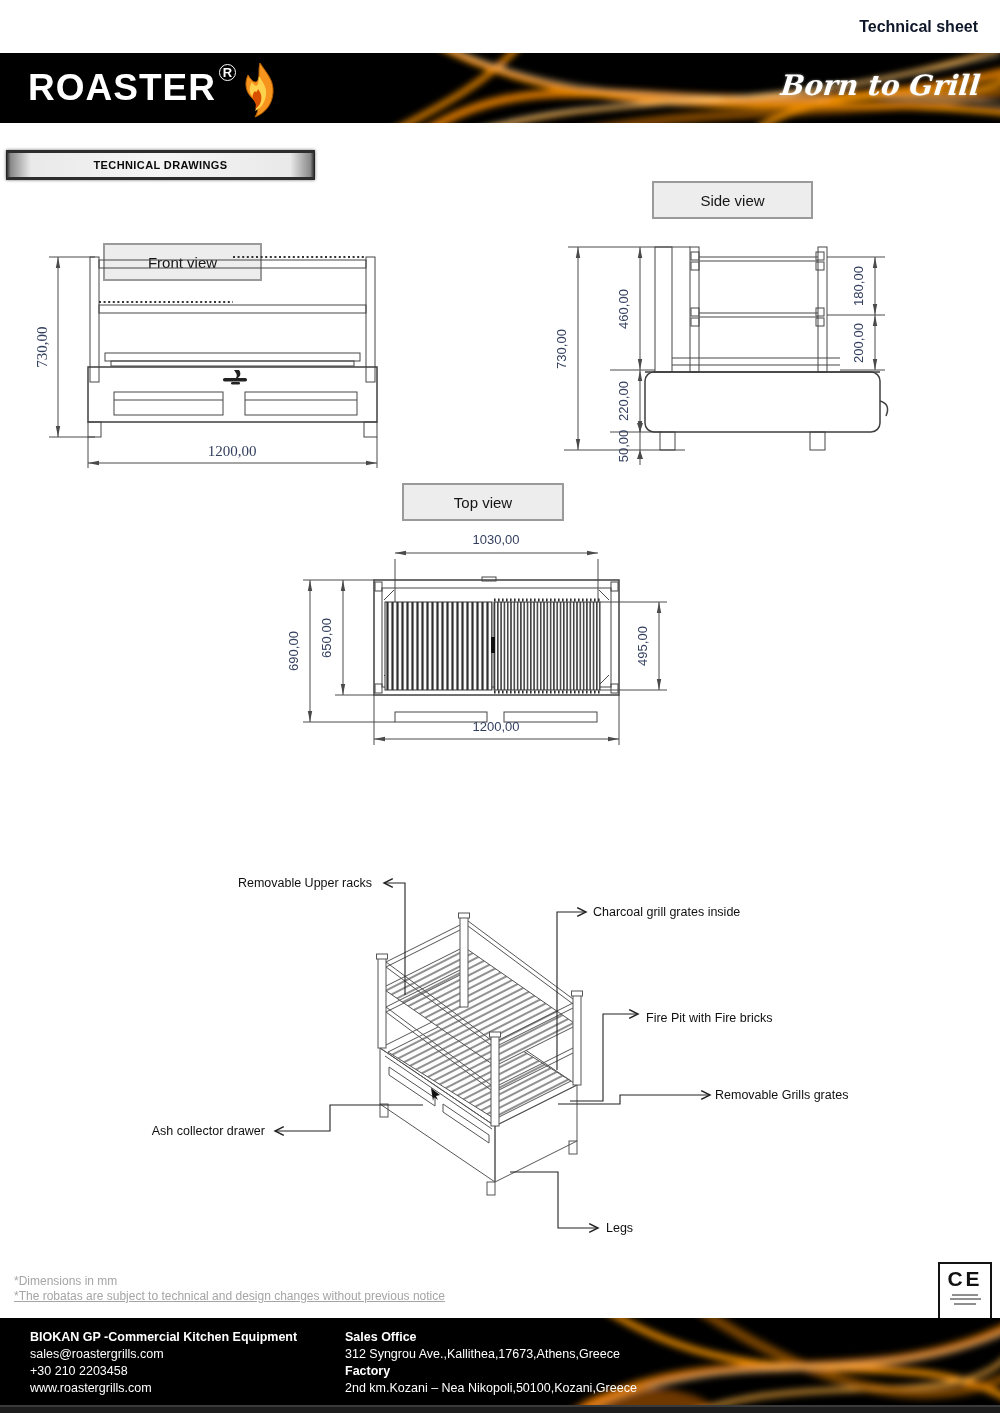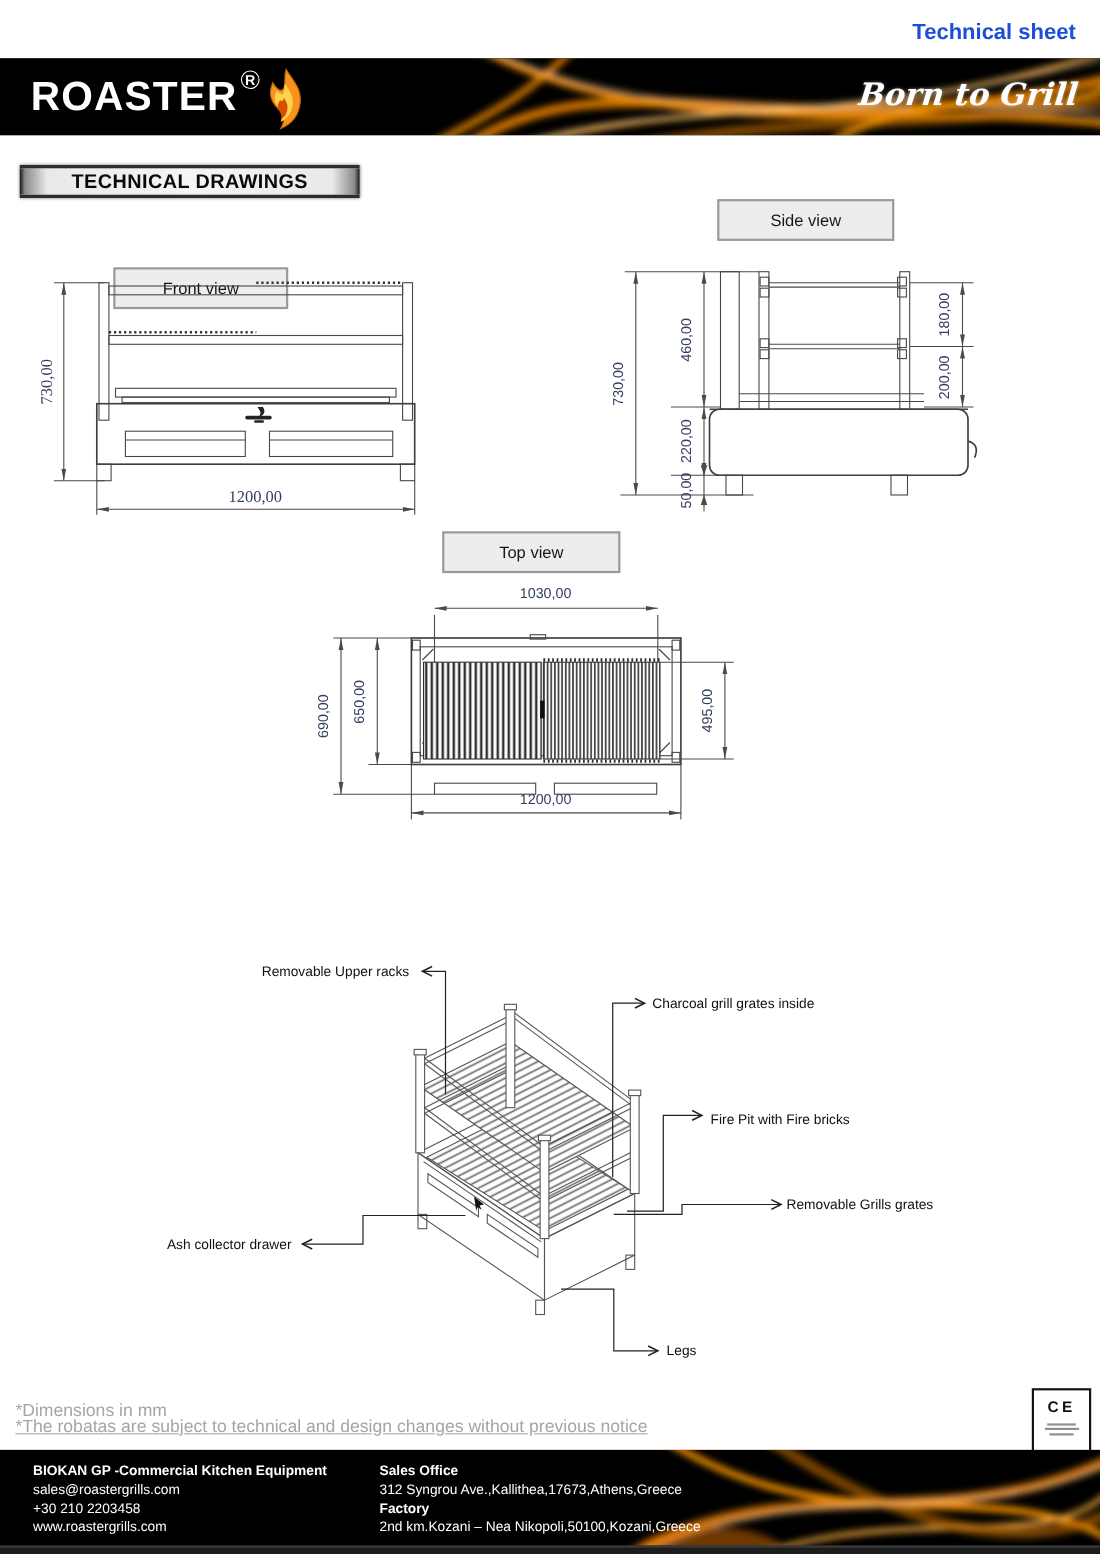--- a/index.html
+++ b/index.html
@@ -1,68 +1,68 @@
 <!DOCTYPE html>
 <html><head>
 <meta charset="utf-8">
 <style>
   html,body{margin:0;padding:0;background:#fff;}
   .page{position:relative;width:1000px;height:1413px;background:#fff;overflow:hidden;
         font-family:"Liberation Sans",sans-serif;color:#111;}
   .abs{position:absolute;}
 
   
-  .sheet-title{top:18px;right:22px;font-size:20px;font-weight:700;color:#1d4ed8;}
+  .sheet-title{top:18px;right:22px;font-size:16px;font-weight:700;color:#0f172a;}
 
   
   .banner{top:53px;left:0;width:1000px;height:70px;background:#000;overflow:hidden;}
   .brandwrap{position:absolute;left:28px;top:9px;display:flex;align-items:flex-start;}
   .brand{color:#fff;font-size:37px;font-weight:800;letter-spacing:1px;line-height:52px;
          text-shadow:0 0 2px #000;}
   .reg{color:#fff;font-size:13px;font-weight:700;border:1.5px solid #fff;border-radius:50%;
        width:15px;height:15px;line-height:15px;text-align:center;display:inline-block;
        margin:2px 2px 0 3px;}
   .tagline{position:absolute;right:20px;top:16px;color:#fff;font-size:28px;font-weight:700;
            font-style:italic;font-family:"DejaVu Serif",serif;transform:skewX(-6deg);
            text-shadow:0 0 3px rgba(255,255,255,.4);}
 
   
-  .sechdr{left:18px;width:309px;height:24px;
+  .sechdr{left:6px;width:309px;height:24px;
      background:linear-gradient(90deg,#161616 0,#8a8a8a 1.5%,#e9e9e9 8%,#f5f5f5 50%,#e9e9e9 92%,#8a8a8a 98.5%,#161616 100%);
      border-top:3px solid #2d2d2d;border-bottom:3px solid #2d2d2d;
      box-shadow:0 0 3px rgba(0,0,0,.55);
      display:flex;align-items:center;justify-content:center;
-     font-size:18px;font-weight:700;letter-spacing:.4px;color:#0a0a0a;}
+     font-size:11px;font-weight:700;letter-spacing:.4px;color:#0a0a0a;}
 
   
   .viewbox{background:#ededed;border:2px solid #9a9a9a;display:flex;align-items:center;
            justify-content:center;font-size:15px;color:#151515;}
 
   
   .ln{stroke:#474747;stroke-width:1;fill:none;}
   .ln2{stroke:#3f3f3f;stroke-width:1.5;fill:none;}
   .dimln{stroke:#4a4a4a;stroke-width:1;fill:none;}
   .dots{stroke:#333;stroke-width:2.2;stroke-dasharray:2 2.6;fill:none;}
   .ticks{stroke:#2c2c2c;stroke-width:3;stroke-dasharray:1.6 2.4;fill:none;}
   .dim{font-family:"Liberation Sans",sans-serif;font-size:13px;fill:#333f5f;}
   .dimS{font-family:"Liberation Serif",serif;font-size:15px;fill:#333f5f;}
   .lbl{font-family:"Liberation Sans",sans-serif;font-size:12.5px;fill:#101010;}
   .callout{stroke:#222;stroke-width:1.1;fill:none;}
 
   
-  .note{left:14px;font-size:16px;color:#a5a5a5;}
+  .note{left:14px;font-size:12px;color:#a5a5a5;}
 
   
   .cebox{left:938px;top:1262px;width:50px;height:58px;border:2px solid #131313;background:#fff;
          display:flex;flex-direction:column;align-items:center;}
-  .cemark{font-size:14px;font-weight:700;letter-spacing:3px;line-height:24px;margin-top:3px;}
+  .cemark{font-size:21px;font-weight:700;letter-spacing:3px;line-height:24px;margin-top:3px;}
   .celine{height:2px;background:#8f8f8f;margin-top:2.5px;}
 
   
-  .footer{top:1318px;left:0;width:1000px;height:95px;background:#b91c1c;overflow:hidden;color:#fff;}
+  .footer{top:1318px;left:0;width:1000px;height:95px;background:#4c1d95;overflow:hidden;color:#fff;}
   .fcol{position:absolute;top:11px;font-size:12.5px;line-height:17px;white-space:nowrap;}
   .fcol .b{font-weight:700;}
   .fcol .r{font-weight:400;}
   .fstrip{position:absolute;bottom:0;left:0;width:100%;height:6px;background:#1d1d1d;
           border-top:2px solid #3a3a3a;}
 </style>
 </head>
 <body>
 
 <div class="page">

